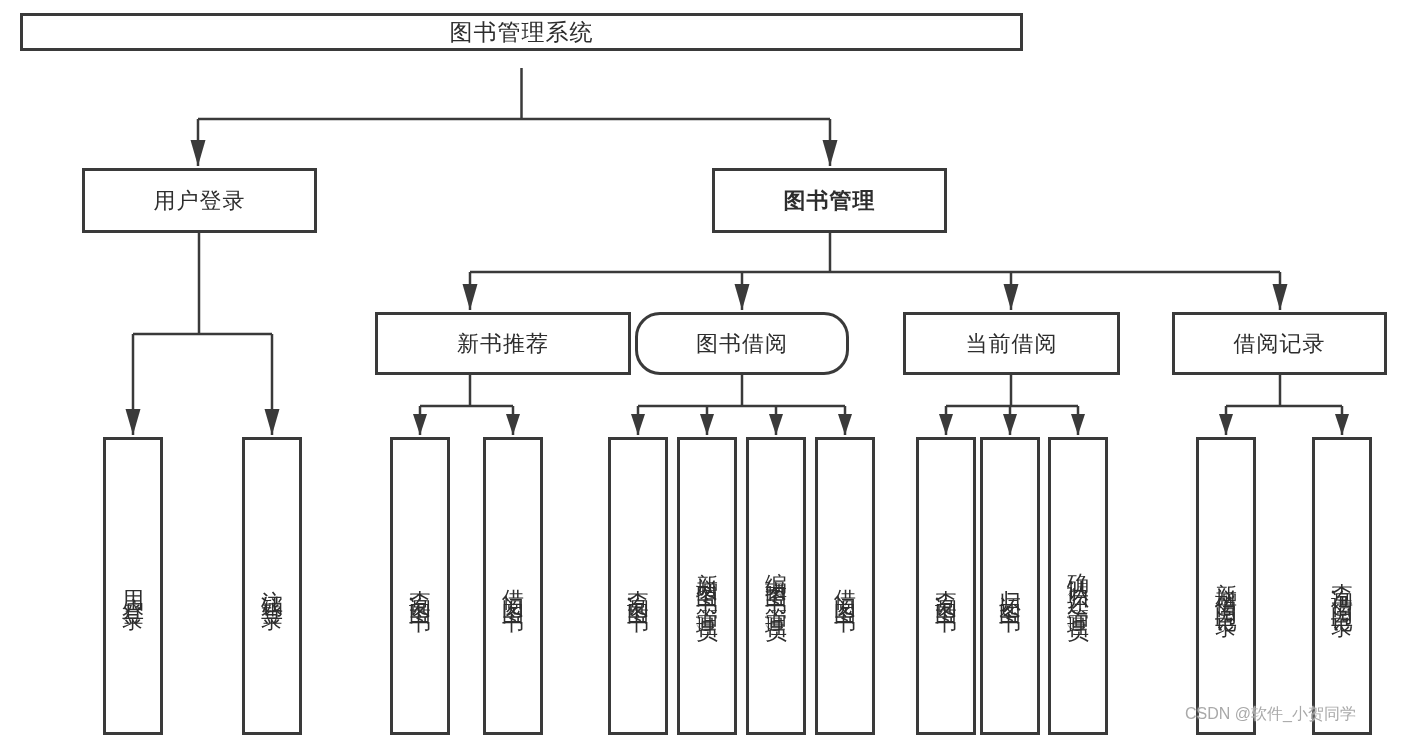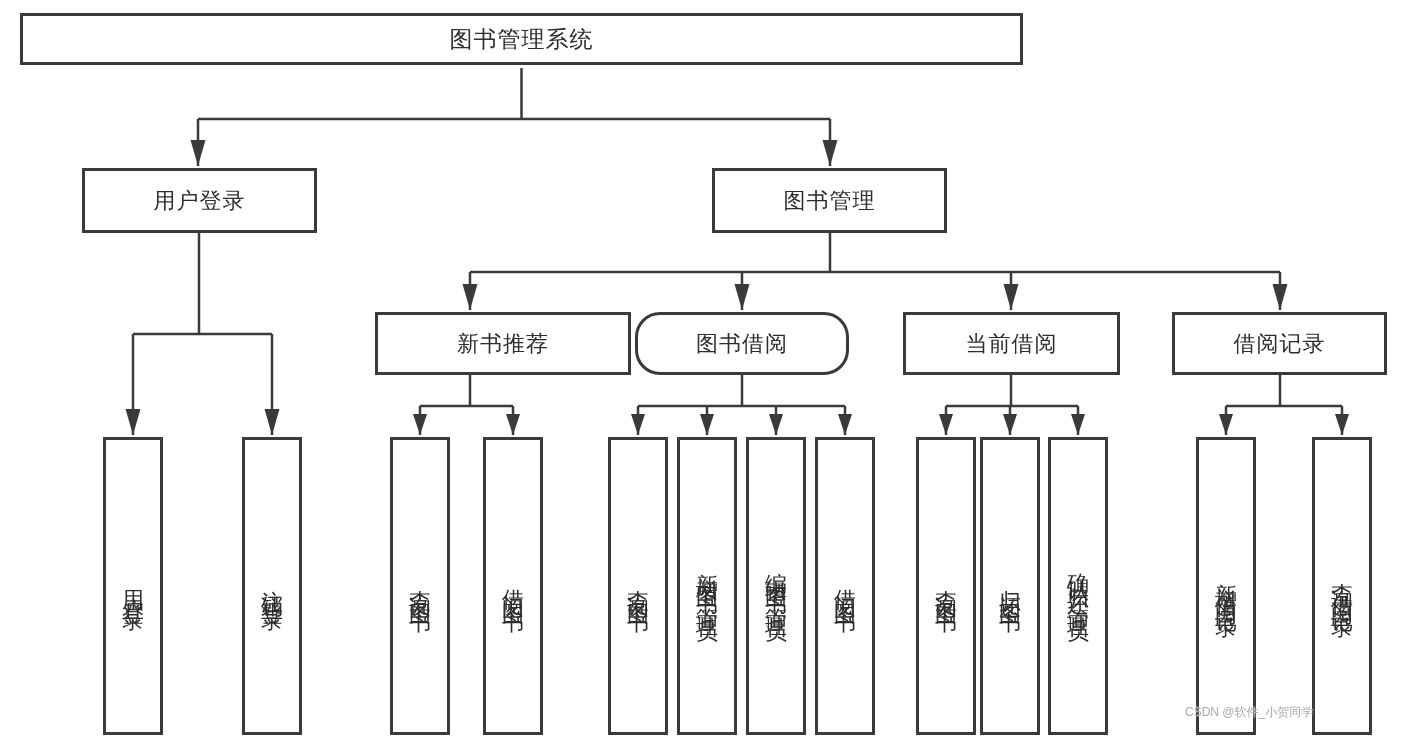--- a/index.html
+++ b/index.html
@@ -41,24 +41,24 @@
   .root-node .lbl { font-size: 23px; }
   .leaf .lbl {
     writing-mode: vertical-rl;
     text-orientation: mixed;
     font-size: 22px;
     letter-spacing: 7px;
     line-height: 1;
     white-space: normal;
   }
   
-  .root-node      { left: 20px;   top: 13px;  width: 1003px; height: 52px; }
+  .root-node      { left: 20px;   top: 13px;  width: 1003px; height: 38px; }
   
   .n-user-login   { left: 82px;   top: 168px; width: 235px;  height: 65px; }
-  .n-book-mgmt    { left: 712px;  top: 168px; width: 235px;  height: 65px; }
+  .n-book-mgmt    { left: 712px;  top: 168px; width: 235px;  height: 65px; font-weight: bold; }
   
   .n-new-book     { left: 363px;  top: 312px; width: 256px;  height: 63px; margin-left: 12px; }
   .n-book-borrow  { left: 635px;  top: 312px; width: 214px;  height: 63px; border-radius: 25px; }
   .n-cur-borrow   { left: 903px;  top: 312px; width: 217px;  height: 63px; }
   .n-borrow-rec   { left: 1172px; top: 312px; width: 215px;  height: 63px; }
   
   .leaf { top: 437px; width: 60px; height: 298px; }
   .lf-1  { left: 103px; }
   .lf-2  { left: 242px; }
   .lf-3  { left: 390px; }
@@ -70,21 +70,21 @@
   .lf-9  { left: 916px; }
   .lf-10 { left: 980px; }
   .lf-11 { left: 1048px; }
   .lf-12 { left: 1196px; }
   .lf-13 { left: 1312px; }
   .watermark {
     position: absolute;
     left: 1185px;
     top: 704px;
     z-index: 5;
-    font-size: 12px;
+    font-size: 16px;
     color: #a9a9a9;
     white-space: nowrap;
     text-shadow: 0 0 2px #ffffff;
   }
 </style>
 </head>
 <body>
 
 <div class="canvas">
 

